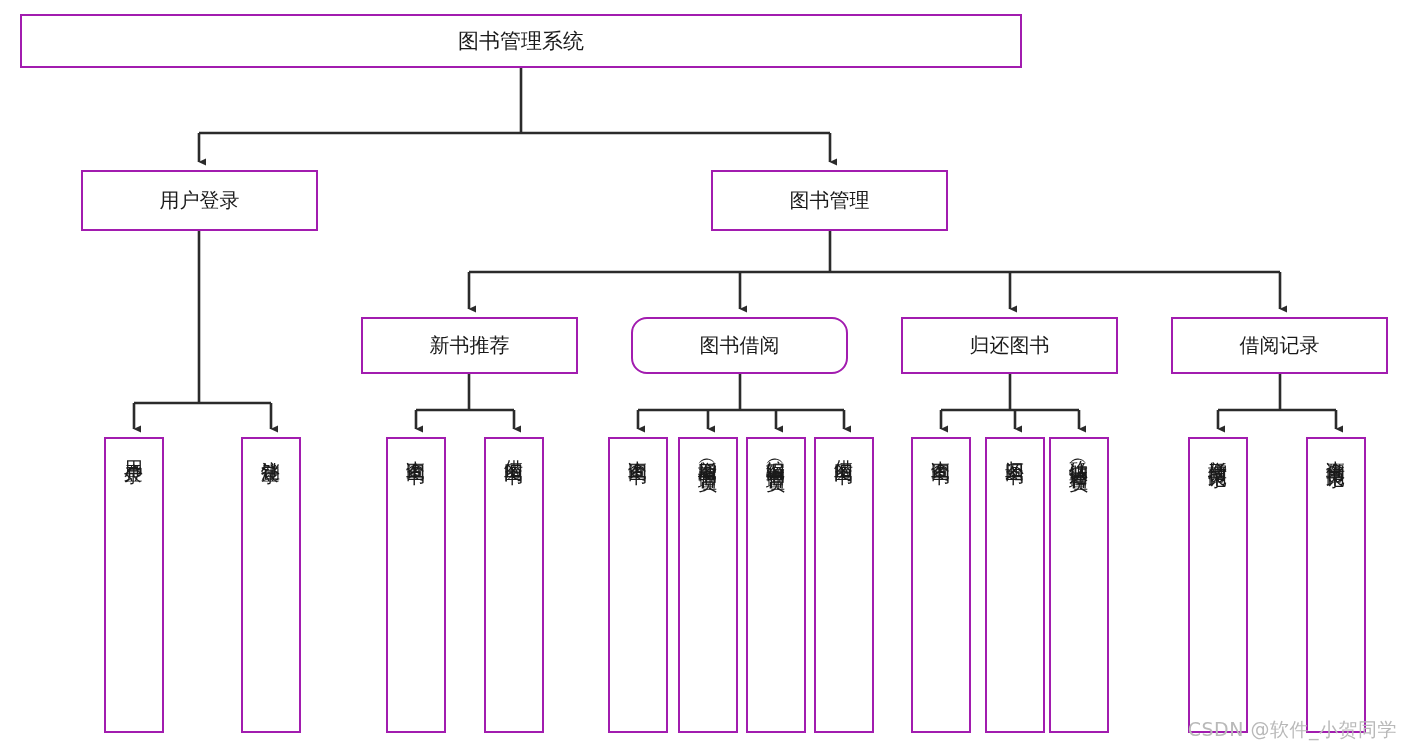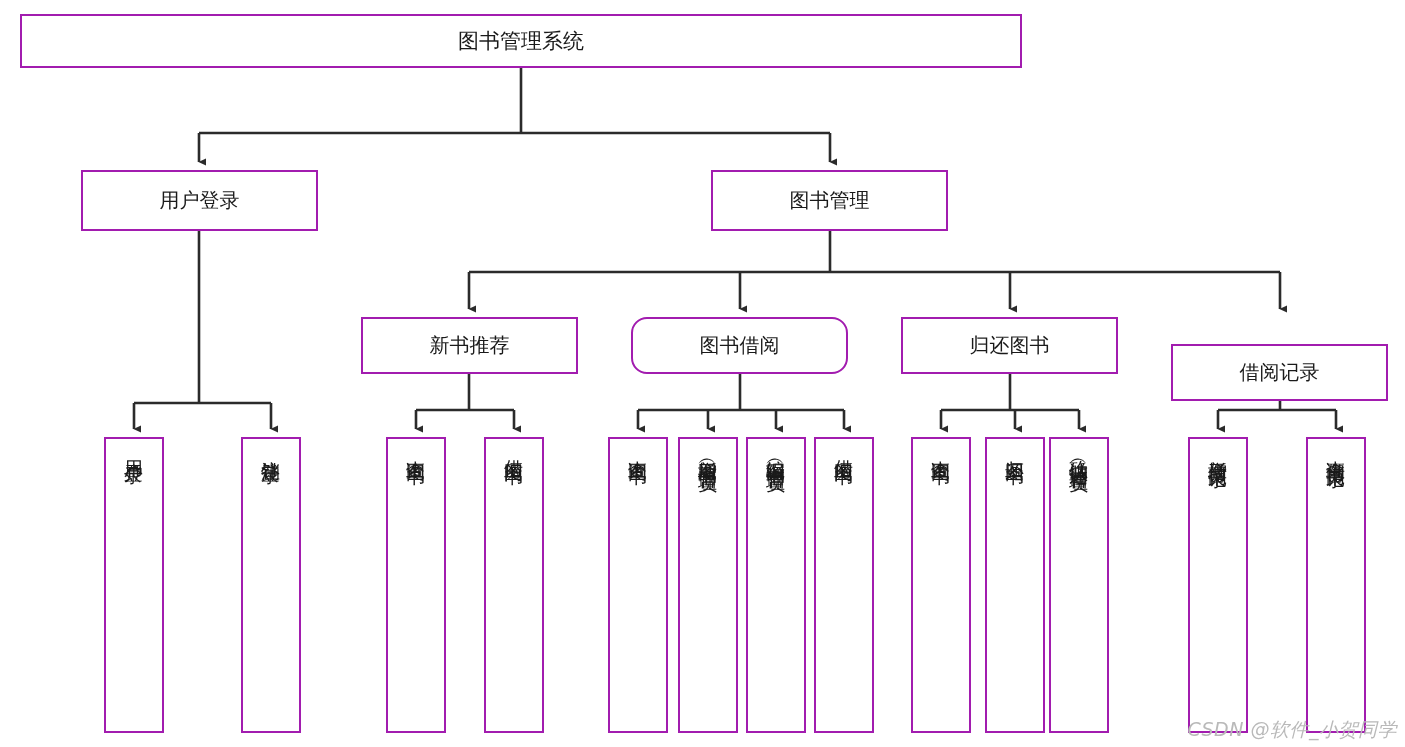--- a/index.html
+++ b/index.html
@@ -57,21 +57,20 @@
     white-space: nowrap;
   }
   #watermark {
     position: absolute;
     right: 8px;
     bottom: 4px;
     font-size: 19px;
     color: #b9b9b9;
     letter-spacing: 0.5px;
     white-space: nowrap;
-    font-style: italic;
   }
 </style>
 </head>
 <body>
 
 <div id="canvas">
 
   <svg id="connectors" viewBox="0 0 1405 747" xmlns="http://www.w3.org/2000/svg">
     <defs>
       <marker id="arrow" markerWidth="9" markerHeight="9" refX="4" refY="7.4" orient="auto" markerUnits="userSpaceOnUse">
@@ -135,21 +134,21 @@
 
   <div class="node lvl-3" style="left: 361px; top: 317px; width: 217px; height: 57px; justify-content: center;">
     <span class="label">新书推荐</span>
   </div>
   <div class="node lvl-3" style="left: 631px; top: 317px; width: 217px; height: 57px; border-radius: 16px;">
     <span class="label">图书借阅</span>
   </div>
   <div class="node lvl-3" style="left: 901px; top: 317px; width: 217px; height: 57px;">
     <span class="label">归还图书</span>
   </div>
-  <div class="node lvl-3" style="left: 1171px; top: 317px; width: 217px; height: 57px; margin-top: 27px;">
+  <div class="node lvl-3" style="left: 1171px; top: 317px; width: 217px; height: 57px;">
     <span class="label">借阅记录</span>
   </div>
 
   <div class="node lvl-leaf vertical" style="left: 104px; top: 437px; width: 60px; height: 296px;">
     <span class="label">用户登录</span>
   </div>
   <div class="node lvl-leaf vertical" style="left: 241px; top: 437px; width: 60px; height: 296px;">
     <span class="label">注销登录</span>
   </div>
   <div class="node lvl-leaf vertical" style="left: 386px; top: 437px; width: 60px; height: 296px;">

